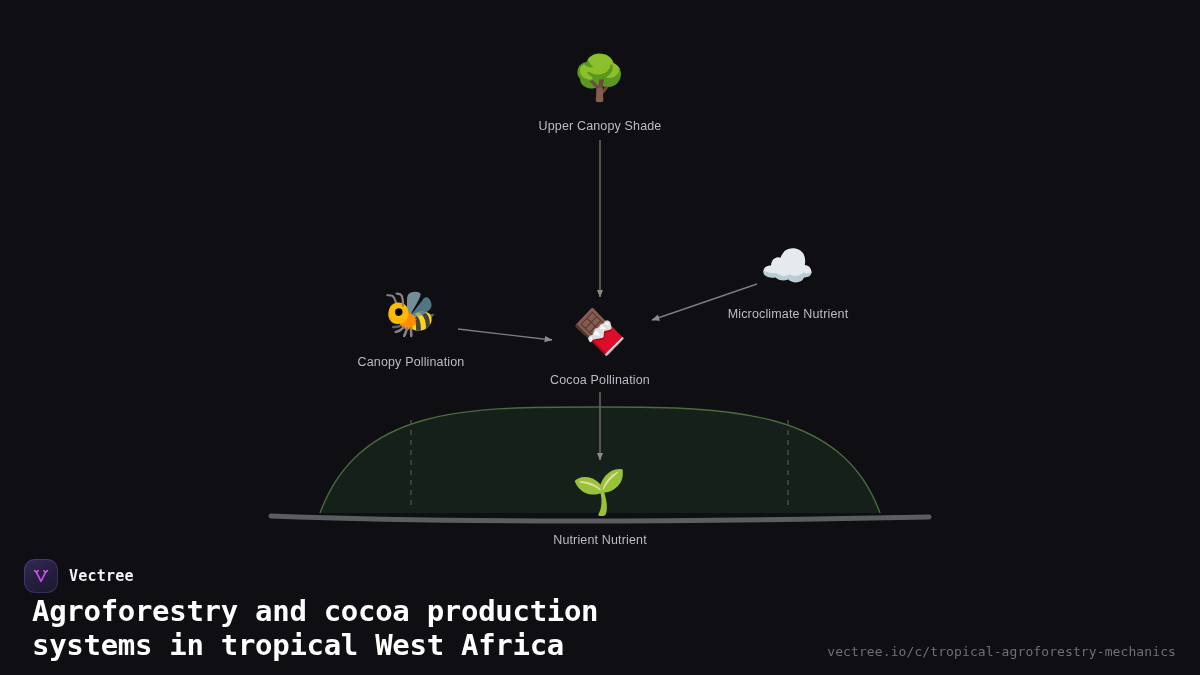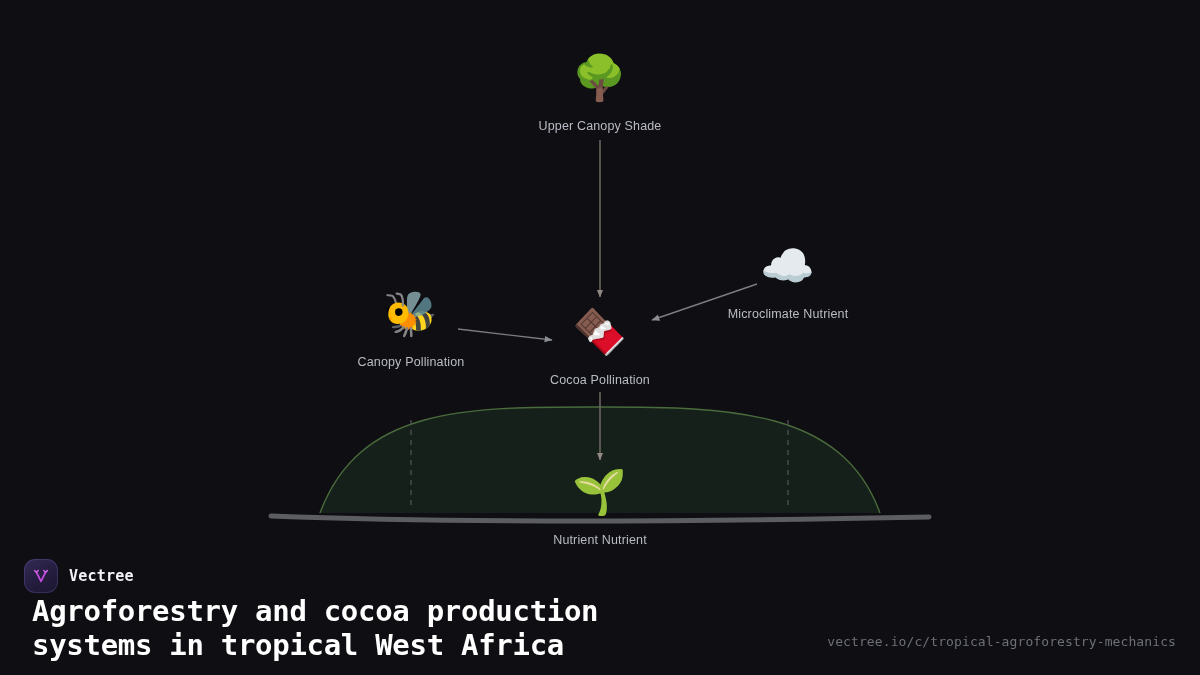--- a/index.html
+++ b/index.html
@@ -107,21 +107,21 @@
     font-weight: 700;
     line-height: 34px;
     color: #ffffff;
     letter-spacing: -0.3px;
     white-space: pre-line;
     margin-left: 8px;
   }
   #source-url {
     position: absolute;
     right: 24px;
-    bottom: 26px;
+    bottom: 16px;
     font-family: "DejaVu Sans Mono", monospace;
     font-size: 13px;
     color: #6d7078;
     letter-spacing: .1px;
   }
 </style>
 </head>
 <body>
 
 <div id="stage">

